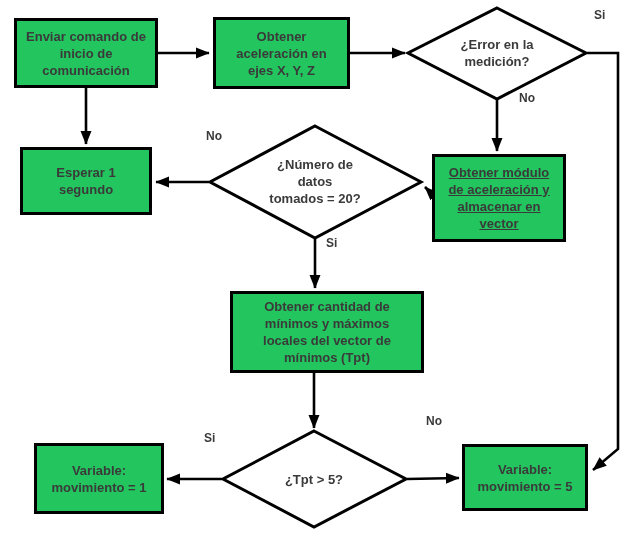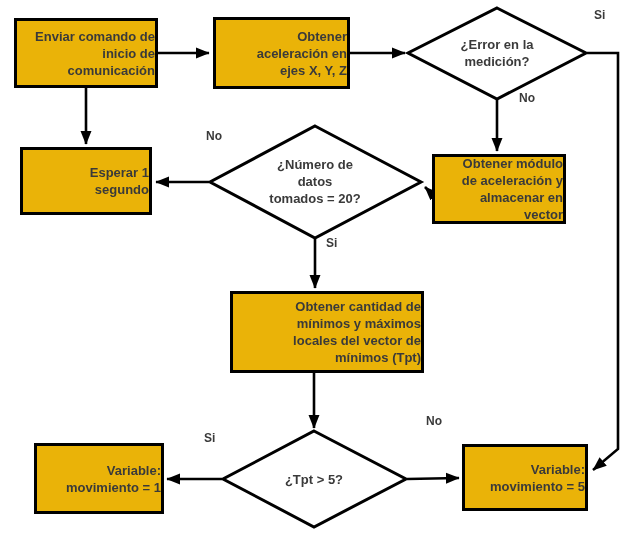--- a/index.html
+++ b/index.html
@@ -24,23 +24,22 @@
     align-items: center;
     justify-content: center;
     text-align: center;
     box-sizing: border-box;
     color: #3a3a3a;
     font-size: 13px;
     font-weight: bold;
     line-height: 17px;
   }
   .process {
-    background: #eab308;
+    background: #22c55e;
     border: 3px solid #000000;
-    align-items: flex-end;
   }
   .decision-text {
     background: transparent;
   }
   .node span { display: block; white-space: nowrap; }
   .edge-label {
     position: absolute;
     z-index: 3;
     color: #3a3a3a;
     font-size: 12px;
@@ -86,21 +85,21 @@
     <span>inicio de</span>
     <span>comunicación</span>
   </div>
 
   <div class="node process" style="left:213px; top:17px; width:137px; height:72px;">
     <span>Obtener</span>
     <span>aceleración en</span>
     <span>ejes X, Y, Z</span>
   </div>
 
-  <div class="node process" style="left:432px; top:154px; width:134px; height:70px;">
+  <div class="node process" style="left:432px; top:154px; width:134px; height:88px;text-decoration:underline;">
     <span>Obtener módulo</span>
     <span>de aceleración y</span>
     <span>almacenar en</span>
     <span>vector</span>
   </div>
 
   <div class="node process" style="left:20px; top:147px; width:132px; height:68px;">
     <span>Esperar 1</span>
     <span>segundo</span>
   </div>

